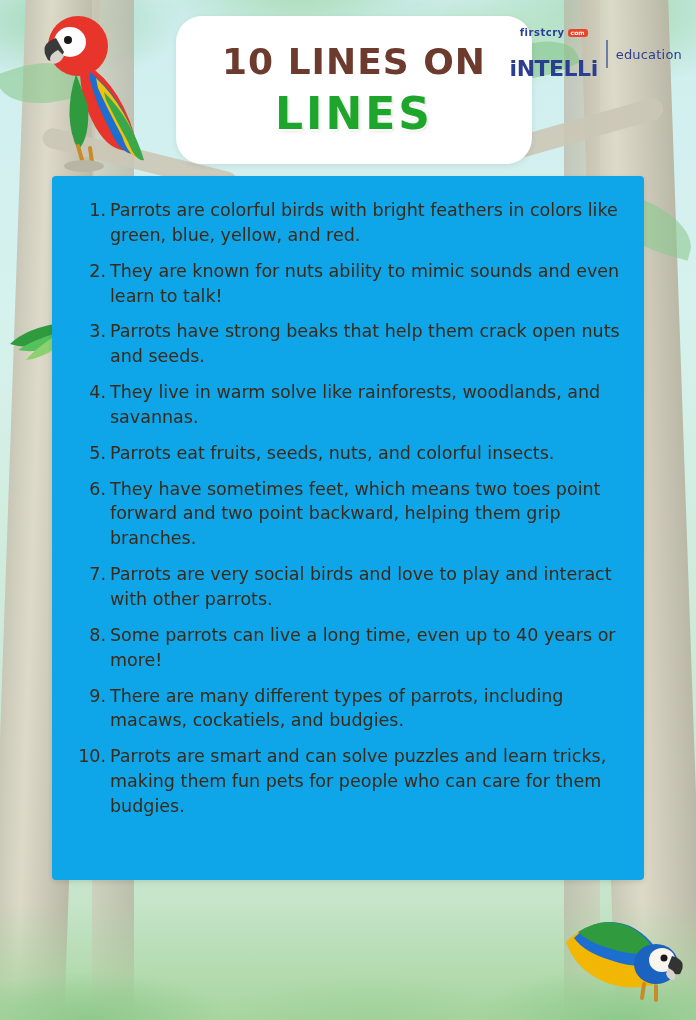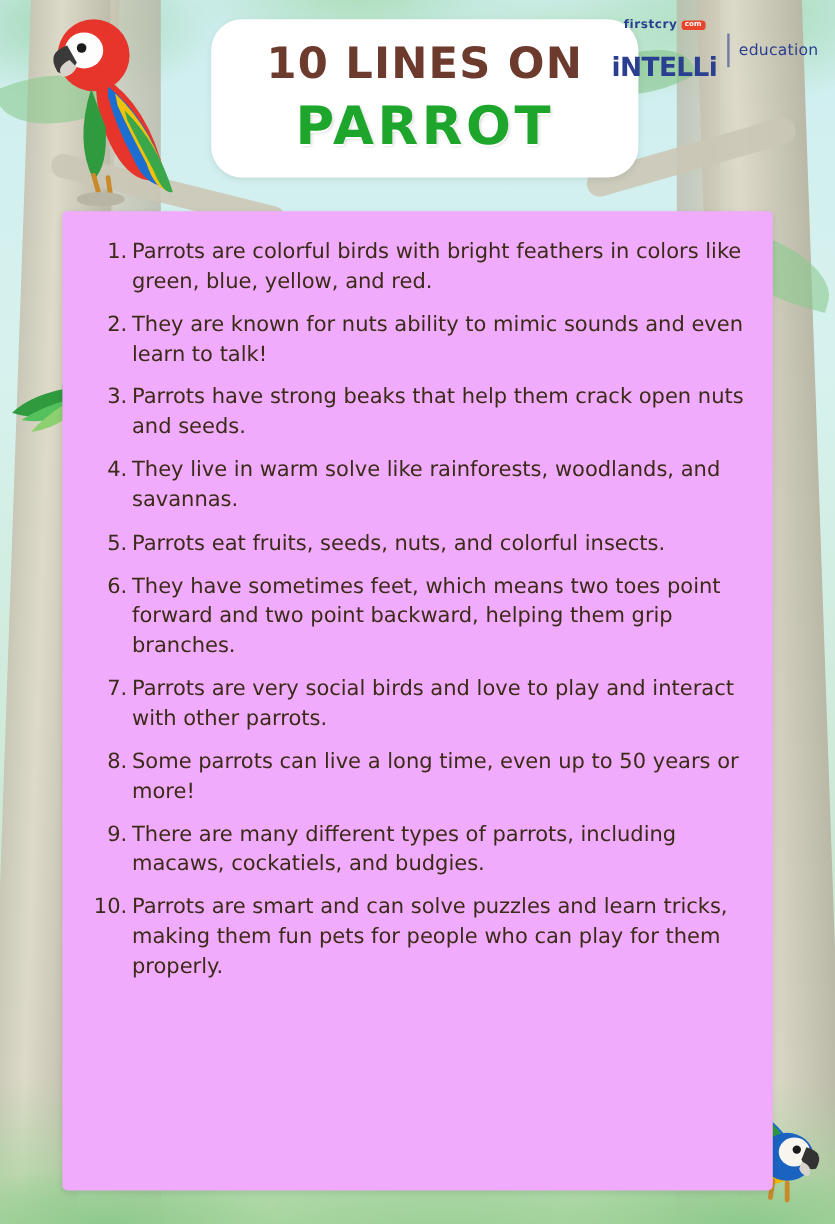--- a/index.html
+++ b/index.html
@@ -67,21 +67,21 @@
   }
   .leaf.l1 { left: 0px; top: 60px; width: 90px; height: 46px; transform: rotate(-18deg); }
   .leaf.l2 { left: 140px; top: 190px; width: 70px; height: 36px; transform: rotate(22deg); background:#7fc184;}
   .leaf.l3 { right: 0px; top: 200px; width: 100px; height: 48px; transform: rotate(16deg); }
   .leaf.l4 { right: 120px; top: 40px; width: 80px; height: 40px; transform: rotate(-24deg); background:#86c58a;}
 
   
   .title-card {
     position: absolute;
     left: 176px; top: 16px;
-    width: 356px; height: 132px;
+    width: 356px; height: 148px;
     background: #ffffff;
     border-radius: 26px;
     box-shadow: 0 2px 6px rgba(0,0,0,.08);
     display: flex;
     flex-direction: column;
     align-items: center;
     justify-content: center;
     gap: 6px;
   }
   .title-main {
@@ -95,21 +95,21 @@
     font-family: "DejaVu Sans", sans-serif;
     font-weight: bold;
     font-size: 44px;
     letter-spacing: 3px;
     color: #1ea62c;
     text-shadow: 0 2px 0 #ffffff, 1px 2px 3px rgba(0,0,0,.18);
   }
 
   .brand {
     position: absolute;
-    right: 14px; top: 16px;
+    right: 14px; top: 28px;
     display: flex;
     align-items: center;
     gap: 8px;
   }
   .brand-left { display: flex; flex-direction: column; align-items: center; line-height: 1; }
   .brand-firstcry {
     font-size: 10px;
     font-weight: bold;
     color: #2a3f8f;
     letter-spacing: .5px;
@@ -132,22 +132,22 @@
     margin-top: 20px;
   }
   .brand-sep { width: 2px; height: 28px; background: #2a3f8f; opacity: .6; }
   .brand-edu { font-size: 13px; color: #2a3f8f; letter-spacing: .2px; }
 
   
   .card {
     position: absolute;
     left: 52px; top: 176px;
     width: 592px;
-    height: 816px;
-    background: #f0abfc;
+    height: 704px;
+    background: #0ea5e9;
     border-radius: 4px;
     box-shadow: 0 2px 5px rgba(0,0,0,.10);
     padding: 22px 18px 16px 14px;
   }
   ol.lines {
     list-style: none;
     counter-reset: item;
     margin: 0; padding: 0;
   }
   ol.lines > li {
@@ -192,21 +192,21 @@
   <div class="branch b2"></div>
   <div class="branch b3"></div>
   <div class="leaf l1"></div>
   <div class="leaf l2"></div>
   <div class="leaf l3"></div>
   <div class="leaf l4"></div>
   <div class="bg-grass"></div>
 
   <div class="title-card">
     <div class="title-main">10 LINES ON</div>
-    <div class="title-sub">PARROT</div>
+    <div class="title-sub">LINES</div>
   </div>
 
   <div class="brand">
     <div class="brand-left">
       <div class="brand-firstcry">
         <span>firstcry</span>
         <span class="brand-dot">com</span>
       </div>
       <div class="brand-intelli">iNTELLi</div>
     </div>
@@ -259,19 +259,19 @@
 
   <div class="card">
     <ol class="lines">
       <li>Parrots are colorful birds with bright feathers in colors like green, blue, yellow, and red.</li>
       <li>They are known for nuts ability to mimic sounds and even learn to talk!</li>
       <li>Parrots have strong beaks that help them crack open nuts and seeds.</li>
       <li>They live in warm solve like rainforests, woodlands, and savannas.</li>
       <li>Parrots eat fruits, seeds, nuts, and colorful insects.</li>
       <li>They have sometimes feet, which means two toes point forward and two point backward, helping them grip branches.</li>
       <li>Parrots are very social birds and love to play and interact with other parrots.</li>
-      <li>Some parrots can live a long time, even up to 50 years or more!</li>
+      <li>Some parrots can live a long time, even up to 40 years or more!</li>
       <li>There are many different types of parrots, including macaws, cockatiels, and budgies.</li>
-      <li>Parrots are smart and can solve puzzles and learn tricks, making them fun pets for people who can play for them properly.</li>
+      <li>Parrots are smart and can solve puzzles and learn tricks, making them fun pets for people who can care for them budgies.</li>
     </ol>
   </div>
 
 </div>
 
 </body></html>

